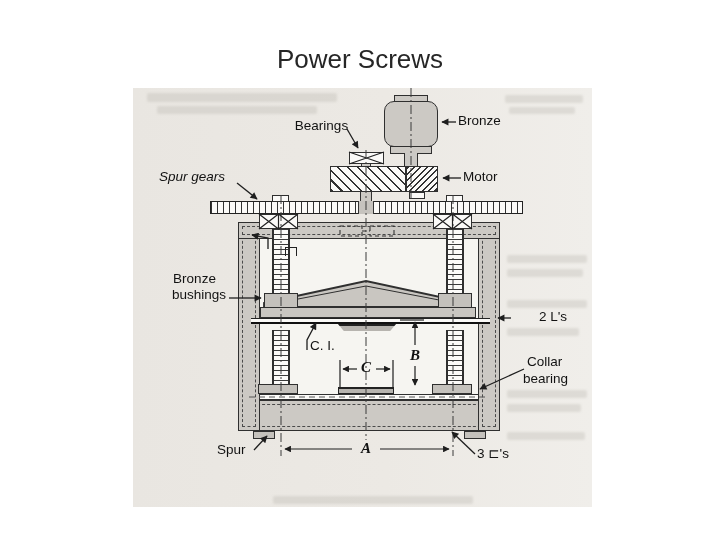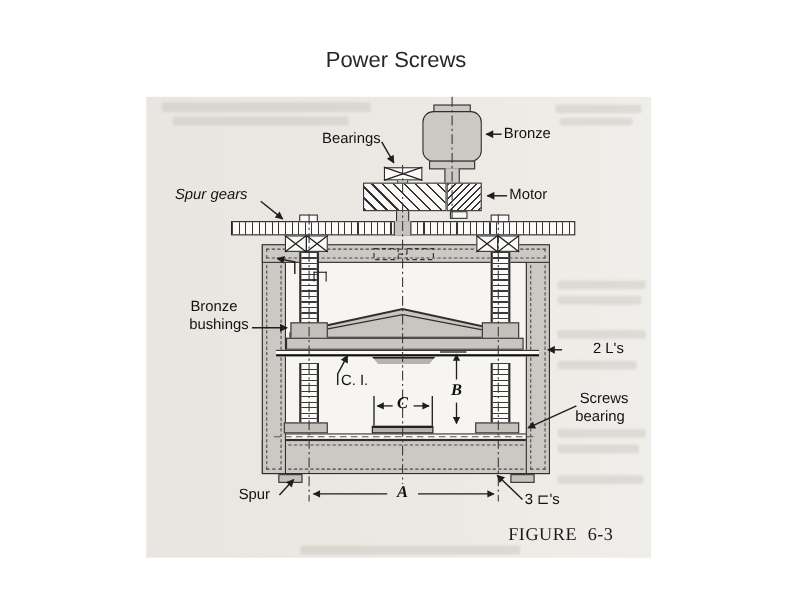--- a/index.html
+++ b/index.html
@@ -1,19 +1,19 @@
 <!DOCTYPE html>
 <html><head>
 <meta charset="utf-8">
 <style>
   html,body{margin:0;padding:0;}
   body{width:720px;height:540px;position:relative;background:#ffffff;overflow:hidden;
        font-family:"Liberation Sans",sans-serif;}
   .abs{position:absolute;}
-  #title{left:0;top:44px;width:720px;text-align:center;font-size:20px;color:#262626;}
+  #title{left:0;top:44px;width:720px;text-align:center;font-size:26px;color:#262626;}
   
   #scan{left:133px;top:88px;width:459px;height:419px;
         background:linear-gradient(90deg,#e9e6e1 0%,#ece9e4 55%,#f0eeea 100%);}
   #scan *{position:absolute;box-sizing:border-box;}
   .ghost{background:#b9b6af;opacity:.33;filter:blur(1.2px);border-radius:2px;}
   .metal{background:#ccc9c4;border:1.6px solid #2f2f2f;}
   .metal-lt{background:#c4c1bc;border:1.4px solid #2f2f2f;}
   .white-part{background:#fbfaf8;border:1.6px solid #2f2f2f;}
   .dashed-inset:after{content:"";position:absolute;inset:3px;border:1px dashed #4a4a4a;}
   .screw{background-color:#fcfbf9;border-left:2px solid #2f2f2f;border-right:2px solid #2f2f2f;
@@ -161,29 +161,28 @@
       <path d="M282,278 L282,297" marker-end="url(#arr)"></path>
     </g>
 
     <g stroke="#1e1e1e" stroke-width="1.2" fill="none">
       <path d="M207,272 V299 M260,272 V299"></path>
       <path d="M224,281 L210,281" marker-end="url(#arr)"></path>
       <path d="M243,281 L257,281" marker-end="url(#arr)"></path>
     </g>
   </svg>
 
-  <div class="lbl" style="left:140px;top:31px;width:73px;text-align:right;">Bearings</div>
+  <div class="lbl" style="left:152px;top:31px;width:73px;text-align:center;">Bearings</div>
   <div class="lbl" style="left:325px;top:26px;">Bronze</div>
   <div class="lbl" style="left:330px;top:82px;">Motor</div>
   <div class="lbl" style="left:26px;top:82px;font-style:italic;">Spur gears</div>
   <div class="lbl" style="left:30px;top:184px;width:63px;text-align:center;">Bronze</div>
   <div class="lbl" style="left:30px;top:200px;width:63px;text-align:right;">bushings</div>
   <div class="lbl" style="left:381px;top:222px;margin-left:25px;">2 L's</div>
   <div class="lbl" style="left:177px;top:251px;">C. I.</div>
-  <div class="lbl" style="left:394px;top:267px;">Screws</div>
+  <div class="lbl" style="left:394px;top:267px;">Collar</div>
   <div class="lbl" style="left:390px;top:284px;">bearing</div>
   <div class="lbl" style="left:84px;top:355px;">Spur</div>
   <div class="lbl" style="left:344px;top:359px;">3 ⊏'s</div>
   <div class="dim" style="left:220px;top:352px;width:26px;">A</div>
   <div class="dim" style="left:274px;top:259px;width:16px;">B</div>
   <div class="dim" style="left:222px;top:271px;width:22px;">C</div>
-  <div class="abs" id="caption" style="left:329px;top:388px;">FIGURE 6-3</div>
 </div>
 
 </body></html>

